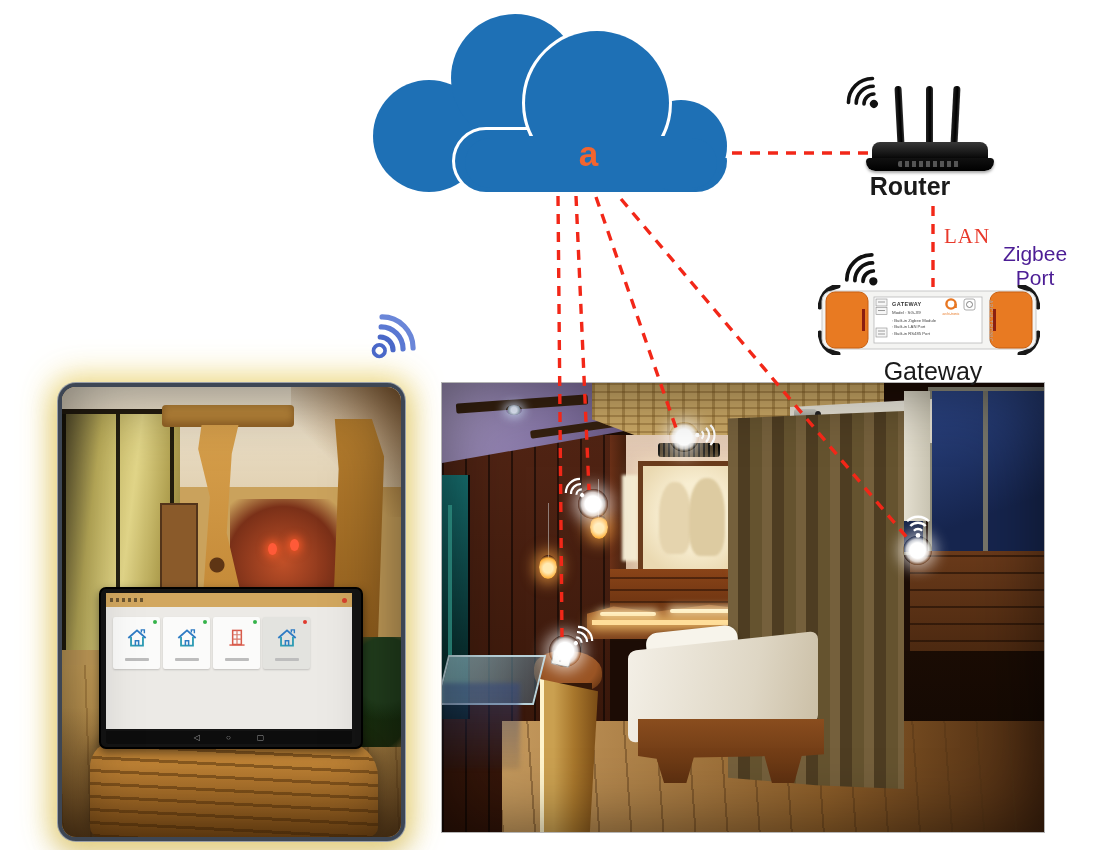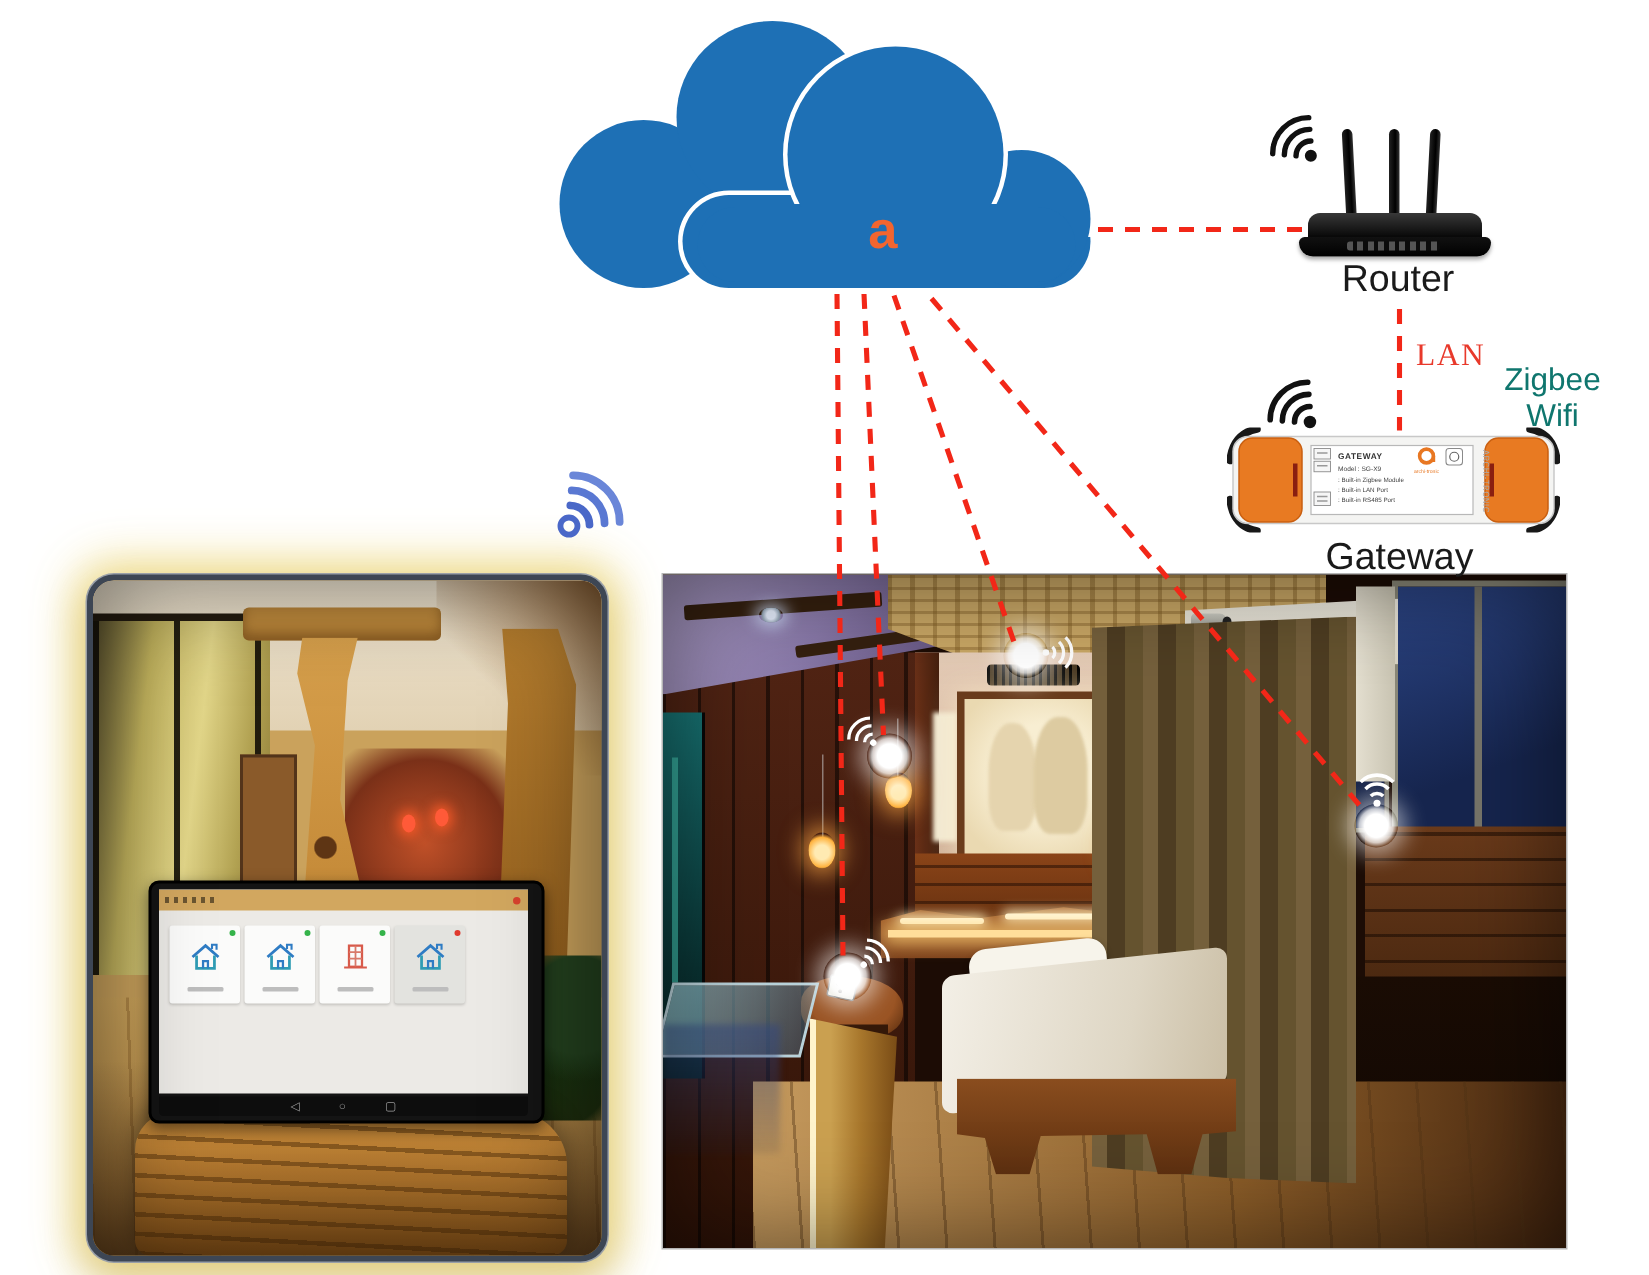--- a/index.html
+++ b/index.html
@@ -20,21 +20,21 @@
     background:linear-gradient(#383838,#0a0a0a 70%);}
   .router-lip{position:absolute;left:-2px;top:80px;width:128px;height:13px;border-radius:4px 4px 10px 10px;
     background:linear-gradient(#111,#000);box-shadow:0 2px 3px rgba(0,0,0,.35);}
   .router-vents{position:absolute;left:30px;top:83px;width:62px;height:6px;border-radius:2px;
     background:repeating-linear-gradient(90deg,#555 0 4px,#0c0c0c 4px 7px);}
   .caption{color:#1a1a1a;font-size:25px;text-align:center;z-index:6;}
 
   
   .lan-label{left:944px;top:224px;color:#e8392b;font-family:"Liberation Serif","DejaVu Serif",serif;
     font-size:21px;letter-spacing:1px;font-weight:500;}
-  .zigbee-label{left:990px;top:242px;width:90px;text-align:center;color:#0f766e;font-size:21px;line-height:1.15;}
+  .zigbee-label{left:990px;top:242px;width:90px;text-align:center;color:#4c1d95;font-size:21px;line-height:1.15;}
 
   
   .gateway-svg{left:818px;top:285px;}
   .gateway-caption{left:858px;top:357px;width:150px;}
 
   
   .photo-left{left:58px;top:383px;width:339px;height:450px;border:4px solid #3d4654;border-radius:18px;
     overflow:hidden;background:#caa25c;z-index:2;
     box-shadow:0 0 0 1px #9aa0a8,0 0 30px 8px rgba(238,216,120,.85),0 10px 26px rgba(150,120,30,.45);}
   .photo-right{left:442px;top:383px;width:602px;height:449px;overflow:hidden;background:#1c0c05;z-index:2;
@@ -219,26 +219,26 @@
     <circle cx="24" cy="38" r="4" fill="#111"></circle>
   </svg>
   <div class="abs router">
     <div class="antenna" style="left:28px;transform:rotate(-3deg);"></div>
     <div class="antenna" style="left:58px;"></div>
     <div class="antenna" style="left:84px;transform:rotate(3deg);"></div>
     <div class="router-body"></div>
     <div class="router-lip"></div>
     <div class="router-vents"></div>
   </div>
-  <div class="abs caption" style="left:862px;top:172px;width:140px;">Router</div>
+  <div class="abs caption" style="left:840px;top:172px;width:140px;font-weight:bold;">Router</div>
 
   <div class="abs lan-label">LAN</div>
   <div class="abs zigbee-label">
     <div>Zigbee</div>
-    <div>Wifi</div>
+    <div>Port</div>
   </div>
 
   <svg class="abs wifi-rot-neg45" style="left:838px;top:246px;" width="50" height="50" viewBox="0 0 48 48">
     <path d="M17 31 A10 10 0 0 1 31 31" fill="none" stroke="#111" stroke-width="3.6" stroke-linecap="round"></path>
     <path d="M12 25 A17 17 0 0 1 36 25" fill="none" stroke="#111" stroke-width="3.6" stroke-linecap="round"></path>
     <path d="M7 19 A24 24 0 0 1 41 19" fill="none" stroke="#111" stroke-width="3.6" stroke-linecap="round"></path>
     <circle cx="24" cy="38" r="4" fill="#111"></circle>
   </svg>
 
   <svg class="abs gateway-svg" width="222" height="70" viewBox="0 0 222 70">

